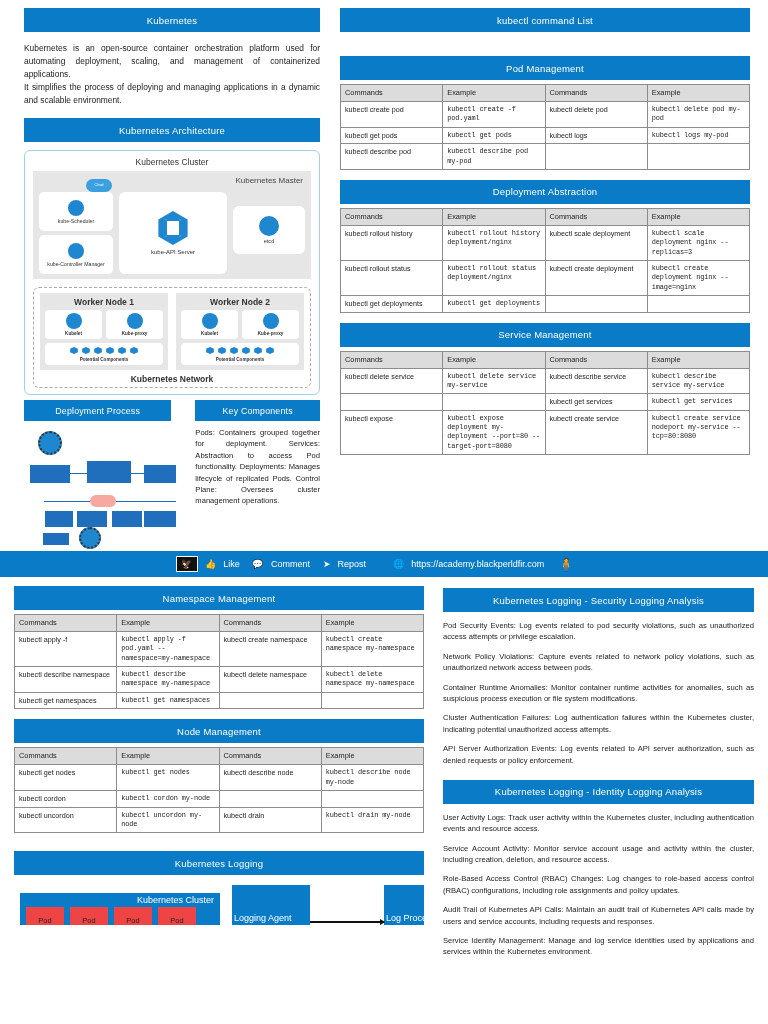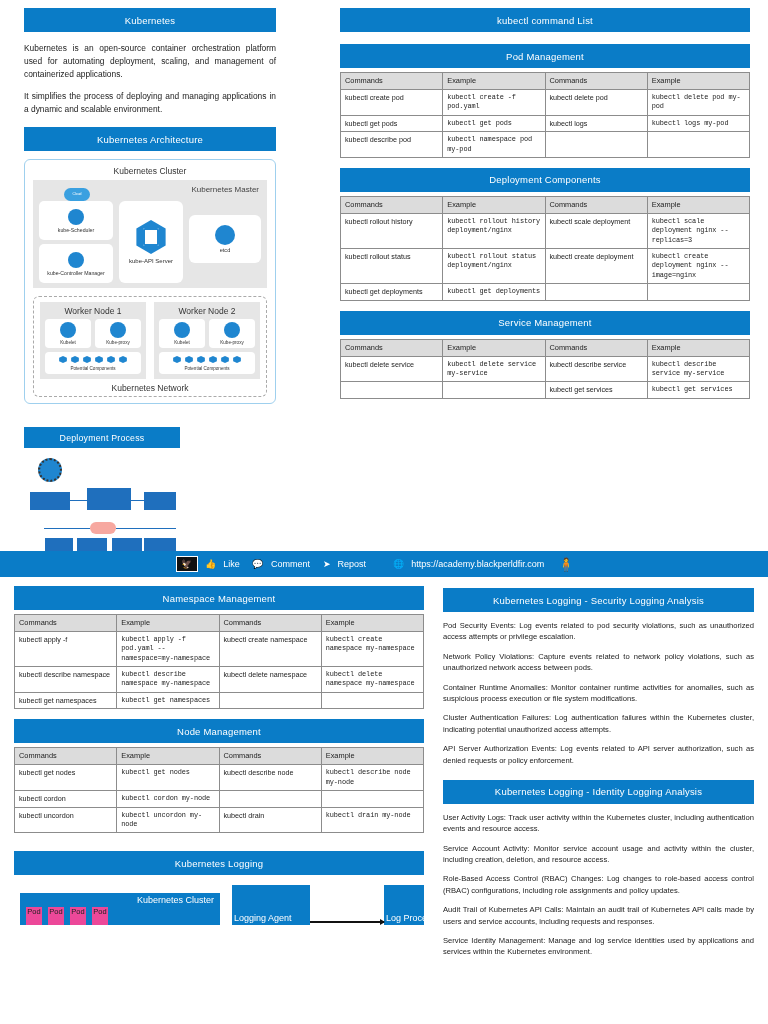--- a/index.html
+++ b/index.html
@@ -15,26 +15,26 @@
   .bar {
     background: #0a7cc7;
     color: #ffffff;
     font-size: 9.5px;
     text-align: center;
     letter-spacing: .2px;
     display: flex; align-items: center; justify-content: center;
   }
 
   
-  .col-left-top { position: absolute; left: 24px; top: 8px; width: 252px; }
+  .col-left-top { position: absolute; left: 24px; top: 8px; width: 296px; }
   .col-right-top { position: absolute; left: 340px; top: 8px; width: 410px; }
 
   .bar-main { height: 24px; }
   .intro { font-size: 8.4px; color: #222; line-height: 1.55; text-align: justify; }
-  .intro p + p { margin-top: 9px; }
+  .intro p + p { }
 
   
   .arch {
     border: 1px solid #9fd0ee; border-radius: 6px;
     padding: 6px 8px 6px; background: #fff;
     position: relative;
   }
   .arch-title { text-align: center; font-size: 8.5px; color: #333; margin-bottom: 4px; }
   .master {
     background: #e6e6e6; padding: 5px 6px; position: relative; height: 108px;
@@ -56,36 +56,36 @@
     clip-path: polygon(50% 0%, 93% 25%, 93% 75%, 50% 100%, 7% 75%, 7% 25%); position: relative;
     display:flex;align-items:center;justify-content:center; }
   .hex::after{ content:""; width:16px;height:18px;background:#fff;
     background-image: linear-gradient(#1f86d0 0 0); border-radius:2px;
     box-shadow: inset 0 0 0 2px #1f86d0; background:#fff;}
   .circ { width:16px;height:16px;border-radius:50%;background:#1f86d0;display:block;margin-bottom:2px;}
   .circ-lg { width:20px;height:20px;border-radius:50%;background:#1f86d0;display:block;margin-bottom:2px;}
   .cloud { width:26px;height:13px;background:#3aa0e0;border-radius:9px; position:absolute;
     left:50%; transform:translateX(-86px); top:8px; font-size:3.5px;color:#fff;text-align:center;line-height:13px;}
 
-  .workers { border:1px dashed #aaa; border-radius:6px; margin-top:8px; padding:5px 6px 3px; }
+  .workers { border:1px dashed #aaa; border-radius:6px; margin-top:8px; padding:5px 6px 3px;font-weight:bold; }
   .wgrid { display:flex; gap:8px; }
   .wnode { background:#e6e6e6; flex:1; padding:4px 5px 5px; }
   .wnode-title { text-align:center; font-size:8.5px; color:#333; margin-bottom:3px; }
   .wnode-row { display:flex; gap:4px; }
   .wbox { background:#fff;border-radius:4px;flex:1;display:flex;flex-direction:column;
     align-items:center;justify-content:center;font-size:4.6px;color:#333;padding:3px 0; }
   .pot { background:#fff;border-radius:4px;margin-top:4px;padding:4px 0 3px;text-align:center;
     font-size:4.6px;color:#333;}
   .pot-dots { display:flex;justify-content:center;gap:3px;margin-bottom:3px;}
   .pot-dots i { width:9px;height:7px;background:#1f86d0;display:block;
     clip-path: polygon(50% 0%, 93% 25%, 93% 75%, 50% 100%, 7% 75%, 7% 25%); }
   .workers-label { text-align:center; font-size:8.5px; color:#333; margin-top:4px; }
 
   
-  .two { position:absolute; left:24px; top:427px; width:296px; display:flex; gap:24px; }
+  .two { position:absolute; left:24px; top:400px; width:296px; display:flex; gap:24px; }
   .dp { width:156px; }
   .kc { width:132px; }
   .bar-sm { height: 21px; font-size: 8.8px; }
   .kc-text { font-size: 7.6px; color:#222; line-height:1.5; text-align:justify; margin-top:6px; }
 
   .flow { position:relative; height:115px; margin-top:6px; }
   .fbox { position:absolute; background:#1f6fbd; }
   .fcirc { position:absolute; border-radius:50%; background:#1f86d0; border:2px dotted #333; }
   .fdia { position:absolute; background:#f7a8a0; border-radius:14px; }
   .fline { position:absolute; background:#1f6fbd; }
@@ -116,22 +116,22 @@
   
   .col-left-bot { position:absolute; left:14px; top:586px; width:410px; }
   .col-right-bot { position:absolute; left:443px; top:588px; width:311px; }
   .para { font-size:7.6px; color:#222; line-height:1.5; text-align:justify; margin-top:8px; }
 
   .klog-diagram { position:relative; margin-top:10px; height:40px; overflow:hidden; }
   .kcluster { position:absolute; left:6px; top:8px; width:200px; height:40px; background:#0a7cc7;
     color:#fff; }
   .kcluster-title { text-align:right; font-size:9px; padding:2px 6px 0 0; }
   .pods { display:flex; gap:6px; padding:2px 0 0 6px; }
-  .pod { width:16px;height:22px;background:#ec4899;color:#222;font-size:7.5px;
-    display:flex;align-items:flex-start;justify-content:center;}
+  .pod { width:38px;height:22px;background:#ef4444;color:#222;font-size:7.5px;
+    display:flex;align-items:flex-start;justify-content:center;padding-top:9px; }
   .lbox { position:absolute; background:#0a7cc7; color:#fff; font-size:9px; }
   .lagent { left:218px; top:0px; width:78px; height:40px; }
   .lproc  { left:370px; top:0px; width:78px; height:40px; }
   .lbox span { position:absolute; bottom:2px; left:2px; white-space:nowrap; }
   .arrow { position:absolute; height:1.5px; background:#111; }
   .arrow::after { content:""; position:absolute; right:-1px; top:-2.5px;
     border-left:5px solid #111; border-top:3px solid transparent; border-bottom:3px solid transparent; }
 </style>
 </head>
 <body>
@@ -244,24 +244,28 @@
         <div class="fbox" style="left:53px;top:84px;width:30px;height:16px;"></div>
         <div class="fbox" style="left:21px;top:84px;width:28px;height:16px;"></div>
         <div class="fbox" style="left:19px;top:106px;width:26px;height:12px;"></div>
         <div class="fcirc" style="left:55px;top:100px;width:22px;height:22px;"></div>
         <div class="fline" style="left:46px;top:46px;width:17px;height:1px;"></div>
         <div class="fline" style="left:107px;top:46px;width:13px;height:1px;"></div>
         <div class="fline" style="left:20px;top:74px;width:46px;height:1px;"></div>
         <div class="fline" style="left:92px;top:74px;width:60px;height:1px;"></div>
       </div>
     </div>
+    <div class="kc">
+      <div class="bar bar-sm">Key Components</div>
+      <div class="kc-text">Pods: Containers grouped together for deployment. Services: Abstraction to access Pod functionality. Deployments: Manages lifecycle of replicated Pods. Control Plane: Oversees cluster management operations.</div>
+    </div>
   </div>
 
   <div class="col-right-top">
-    <div class="bar bar-main" style="margin-bottom:12px;">kubectl command List</div>
+    <div class="bar bar-main" style="margin-bottom:24px;">kubectl command List</div>
     <div id="right-tables">
         <div class="blk">
           <div class="bar bar-main">Pod Management</div>
           <table class="tbl">
             <thead>
               <tr>
                 <th>Commands</th>
                 <th>Example</th>
                 <th>Commands</th>
                 <th>Example</th>
@@ -275,29 +279,29 @@
                 <td class="mono">kubectl delete pod my-pod</td>
               </tr>
               <tr>
                 <td>kubectl get pods</td>
                 <td class="mono">kubectl get pods</td>
                 <td>kubectl logs</td>
                 <td class="mono">kubectl logs my-pod</td>
               </tr>
               <tr>
                 <td>kubectl describe pod</td>
-                <td class="mono">kubectl namespace pod my-pod</td>
+                <td class="mono">kubectl describe pod my-pod</td>
                 <td></td>
                 <td class="mono"></td>
               </tr>
             </tbody>
           </table>
         </div>
         <div class="blk">
-          <div class="bar bar-main">Deployment Components</div>
+          <div class="bar bar-main">Deployment Abstraction</div>
           <table class="tbl">
             <thead>
               <tr>
                 <th>Commands</th>
                 <th>Example</th>
                 <th>Commands</th>
                 <th>Example</th>
               </tr>
             </thead>
             <tbody>
@@ -338,20 +342,26 @@
                 <td>kubectl delete service</td>
                 <td class="mono">kubectl delete service my-service</td>
                 <td>kubectl describe service</td>
                 <td class="mono">kubectl describe service my-service</td>
               </tr>
               <tr>
                 <td></td>
                 <td class="mono"></td>
                 <td>kubectl get services</td>
                 <td class="mono">kubectl get services</td>
+              </tr>
+              <tr>
+                <td>kubectl expose</td>
+                <td class="mono">kubectl expose deployment my-deployment --port=80 --target-port=8080</td>
+                <td>kubectl create service</td>
+                <td class="mono">kubectl create service nodeport my-service --tcp=80:8080</td>
               </tr>
             </tbody>
           </table>
         </div>
       </div>
   </div>
 
   <div class="social">
     <span class="thumb">🦅</span>
     <span class="ico">👍</span>

